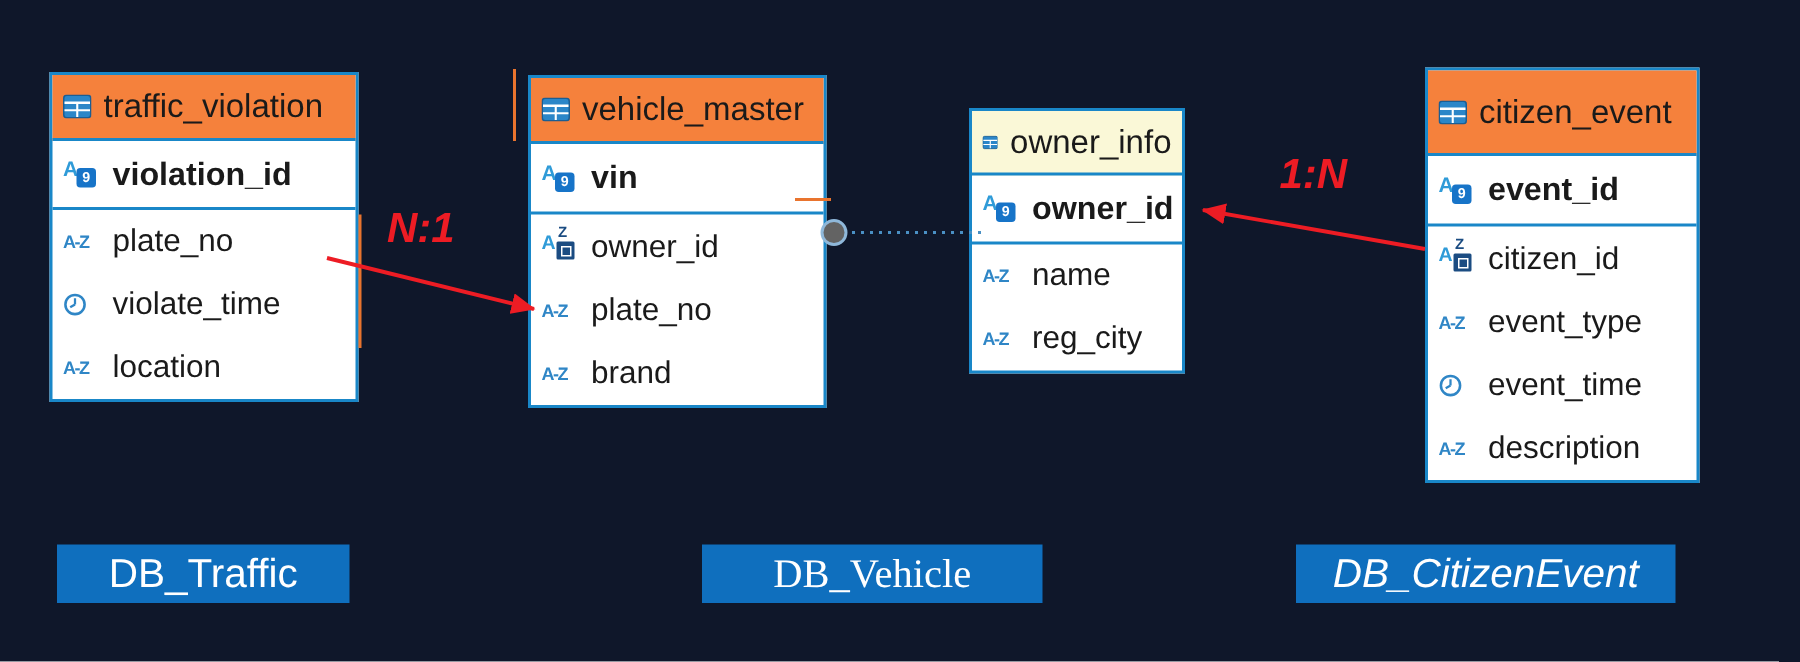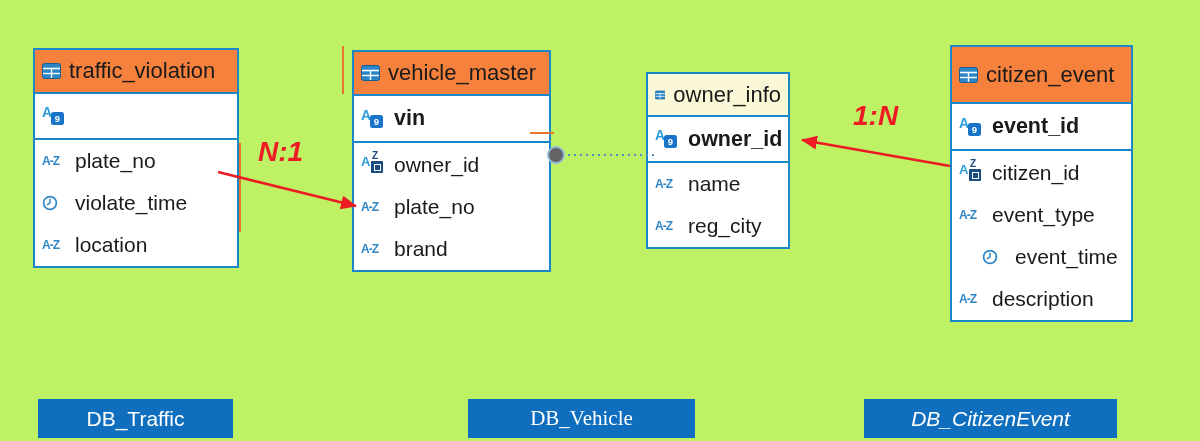--- a/index.html
+++ b/index.html
@@ -1,16 +1,16 @@
 <!DOCTYPE html>
 <html><head>
 <meta charset="utf-8">
 <style>
   html,body{margin:0;padding:0;background:#fff;}
-  .canvas{position:relative;width:1200px;height:441px;background:#bef264;overflow:hidden;
+  .canvas{position:relative;width:1200px;height:441px;background:#0f172a;overflow:hidden;
           font-family:"Liberation Sans",sans-serif;color:#1a1a1a;}
 
   
   .tbl{position:absolute;background:#fff;border:2px solid #1987C8;box-sizing:border-box;}
   .tbl-header{display:flex;align-items:center;gap:8px;padding:0 7px;box-sizing:border-box;
               border-bottom:2px solid #1987C8;font-size:22px;}
   .hdr-orange{background:#F5813C;}
   .hdr-cream{background:#FAF8D7;}
   .row{display:flex;align-items:center;gap:7px;padding:0 7px;box-sizing:border-box;font-size:21px;}
   .row.pk{font-weight:bold;font-size:21.5px;border-bottom:2px solid #1987C8;}
@@ -28,21 +28,21 @@
   .ic-fk .badge2{position:absolute;left:10px;top:7px;width:12px;height:12px;background:#1B4C82;border-radius:1px;}
   .ic-fk .badge2::after{content:"";position:absolute;left:3px;top:3px;width:5px;height:5px;
                         border:1px solid #fff;background:transparent;}
   .ic-clock{flex:0 0 26px;width:26px;height:18px;display:inline-flex;align-items:center;}
 
   
   .rel-label{position:absolute;color:#ED1C24;font-size:28px;font-style:italic;font-weight:bold;}
 
   
   .db-box{position:absolute;background:#0F6FBE;color:#fff;display:flex;align-items:center;
-          justify-content:center;font-size:21px;height:39px;top:363px;margin-top:36px;}
+          justify-content:center;font-size:27px;height:39px;top:363px;}
 
   .overlay{position:absolute;left:0;top:0;width:1200px;height:441px;pointer-events:none;}
   .fname{white-space:nowrap;}
 </style>
 </head>
 <body>
 
 <div class="canvas">
 
   <div class="tbl" style="left:33px;top:48px;width:206px;">
@@ -53,20 +53,21 @@
         <line x1="1" y1="10.5" x2="18" y2="10.5" stroke="#fff" stroke-width="1.4"></line>
         <line x1="9.5" y1="5.5" x2="9.5" y2="15" stroke="#fff" stroke-width="1.4"></line>
       </svg>
       <span class="fname">traffic_violation</span>
     </div>
     <div class="row pk" style="height:46px;">
       <span class="ic ic-pk">
         <span class="a">A</span>
           <span class="badge">9</span>
       </span>
+      <span class="fname">violation_id</span>
     </div>
     <div class="row" style="height:42px;">
       <span class="ic-str">A-Z</span>
       <span class="fname">plate_no</span>
     </div>
     <div class="row" style="height:42px;">
       <span class="ic-clock">
         <svg width="16" height="16" viewBox="0 0 16 16">
             <circle cx="8" cy="8" r="6.4" fill="none" stroke="#2F86C6" stroke-width="1.7"></circle>
             <line x1="8" y1="8" x2="8" y2="3.8" stroke="#2F86C6" stroke-width="1.5"></line>
@@ -165,21 +166,21 @@
         <span class="a">A</span>
           <span class="z">Z</span>
           <span class="badge2"></span>
       </span>
       <span class="fname">citizen_id</span>
     </div>
     <div class="row" style="height:42px;">
       <span class="ic-str">A-Z</span>
       <span class="fname">event_type</span>
     </div>
-    <div class="row" style="height:42px;margin-left:23px;">
+    <div class="row" style="height:42px;">
       <span class="ic-clock">
         <svg width="16" height="16" viewBox="0 0 16 16">
             <circle cx="8" cy="8" r="6.4" fill="none" stroke="#2F86C6" stroke-width="1.7"></circle>
             <line x1="8" y1="8" x2="8" y2="3.8" stroke="#2F86C6" stroke-width="1.5"></line>
             <line x1="8" y1="8" x2="4.8" y2="9.8" stroke="#2F86C6" stroke-width="1.5"></line>
           </svg>
       </span>
       <span class="fname">event_time</span>
     </div>
     <div class="row" style="height:42px;">

